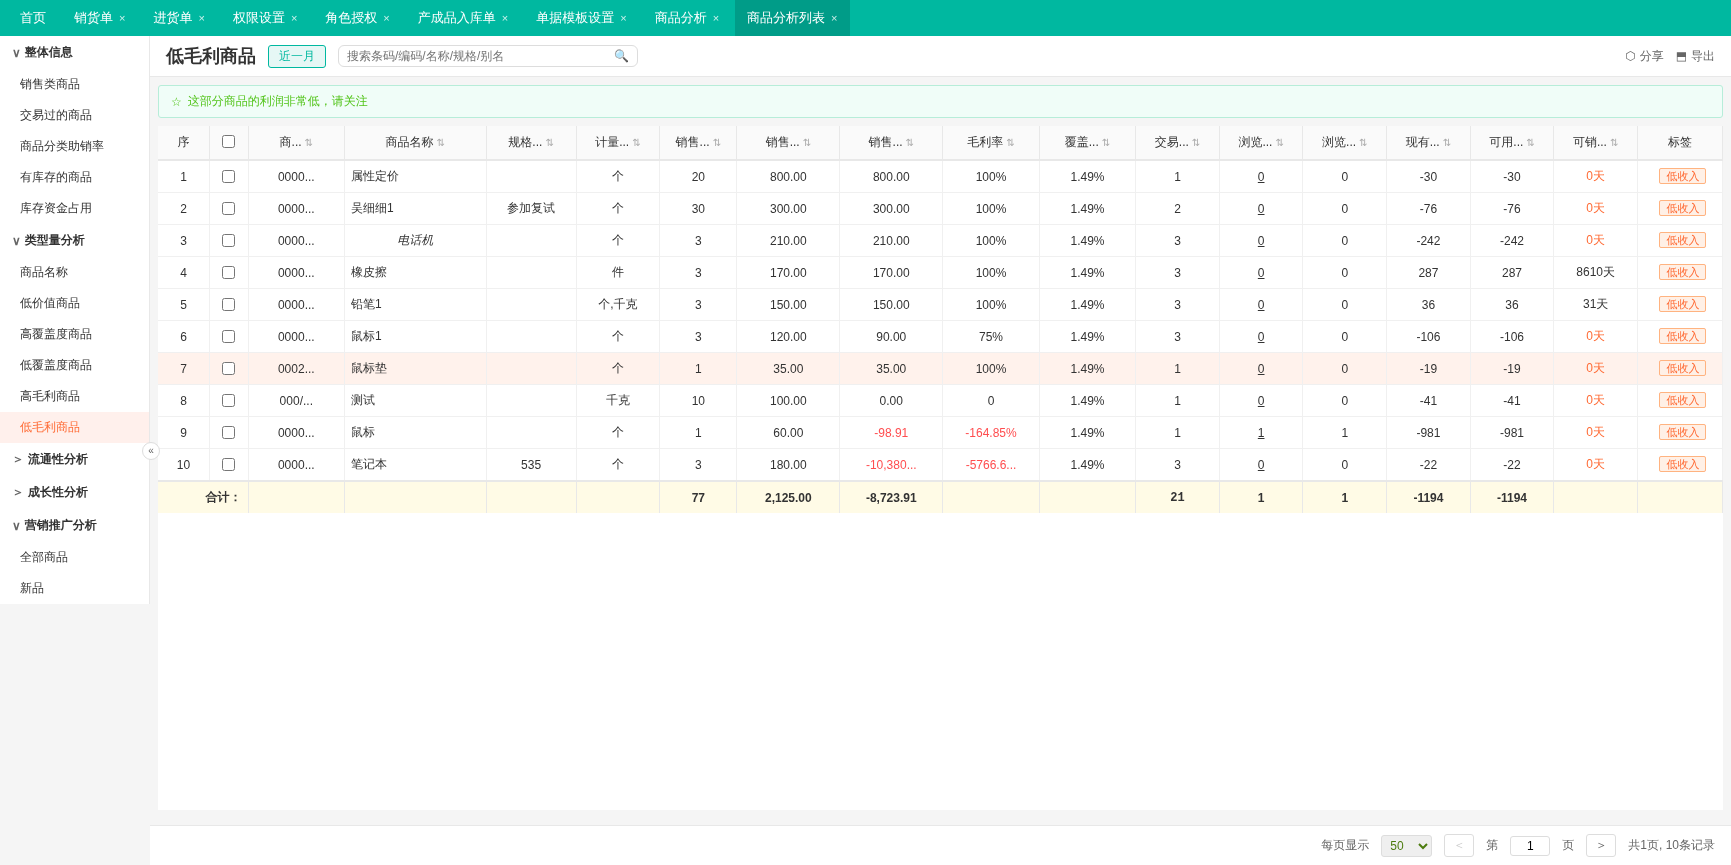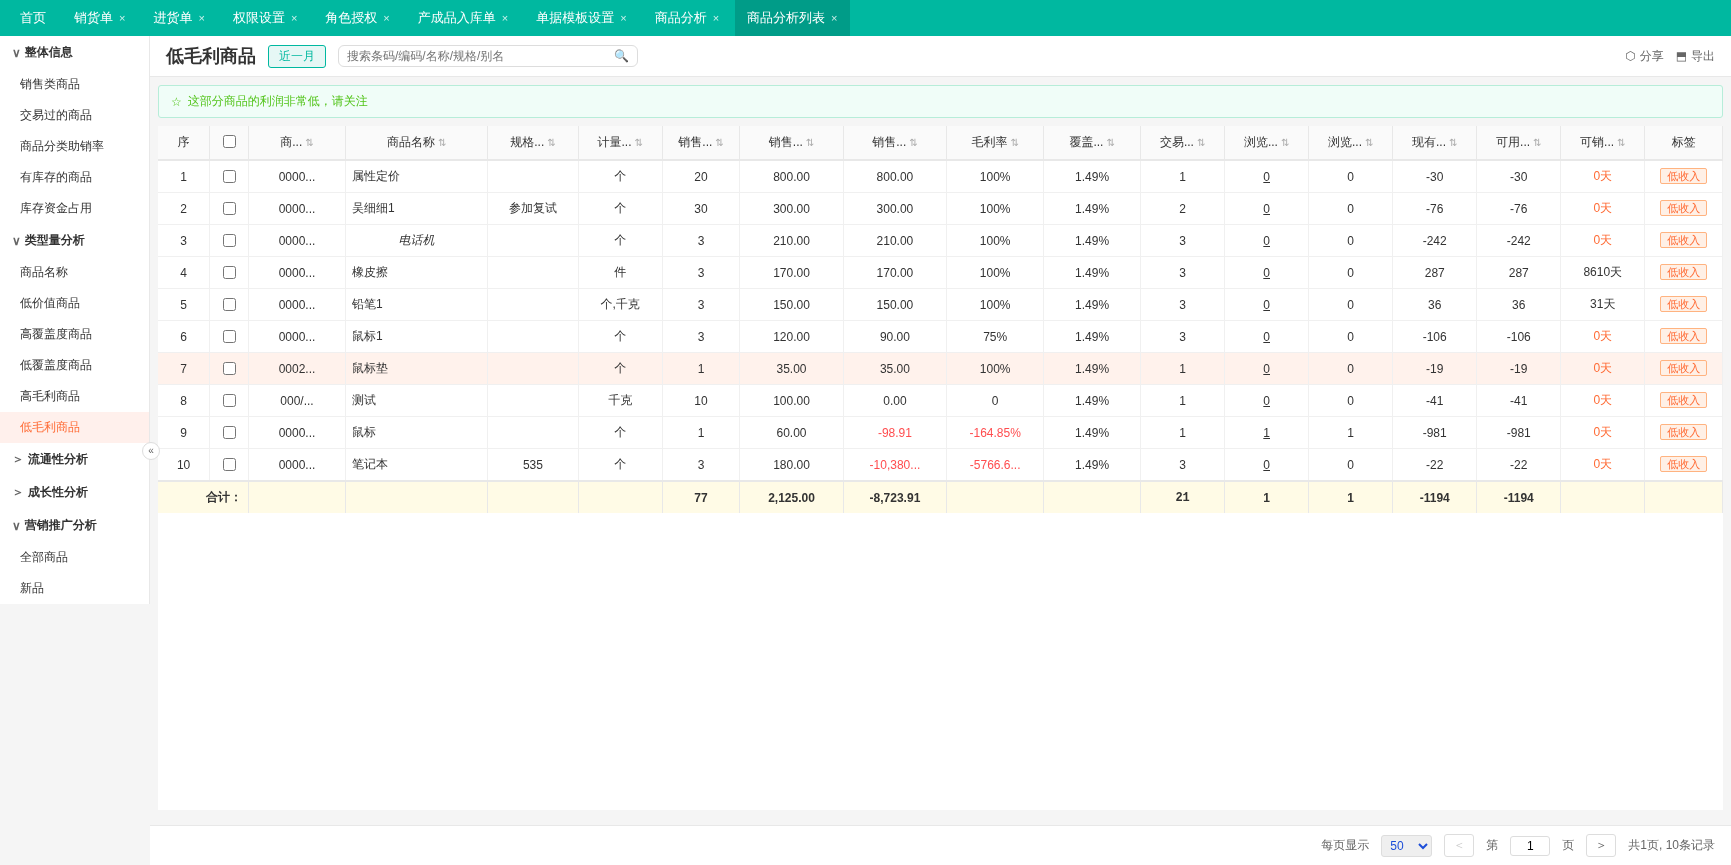--- a/index.html
+++ b/index.html
@@ -192,20 +192,21 @@
       white-space: nowrap;
     }
 
     .tag-badge {
       background: #fff0e6;
       color: #ff6b35;
       border: 1px solid #ffb380;
       padding: 1px 6px;
       border-radius: 2px;
       font-size: 11px;
+      margin-left: 6px;
     }
 
     .text-red { color: #ff4d4f; }
     .text-orange { color: #ff6b35; }
     .underline { text-decoration: underline; cursor: pointer; }
 
     
     .table-footer {
       background: #fffbe6;
       border-top: 2px solid #e8e8e8;
@@ -230,21 +231,21 @@
       justify-content: flex-end;
       gap: 12px;
       margin-top: 15px;
     }
     .pagination-bar span { color: #666; font-size: 12px; }
     .page-size-select {
       border: 1px solid #ddd;
       padding: 2px 4px;
       border-radius: 3px;
       font-size: 12px;
-      color: #1d4ed8;
+      color: #4d7c0f;
     }
     .page-btn {
       border: 1px solid #ddd;
       background: #fff;
       padding: 2px 8px;
       border-radius: 3px;
       cursor: pointer;
       color: #666;
       font-size: 12px;
     }

